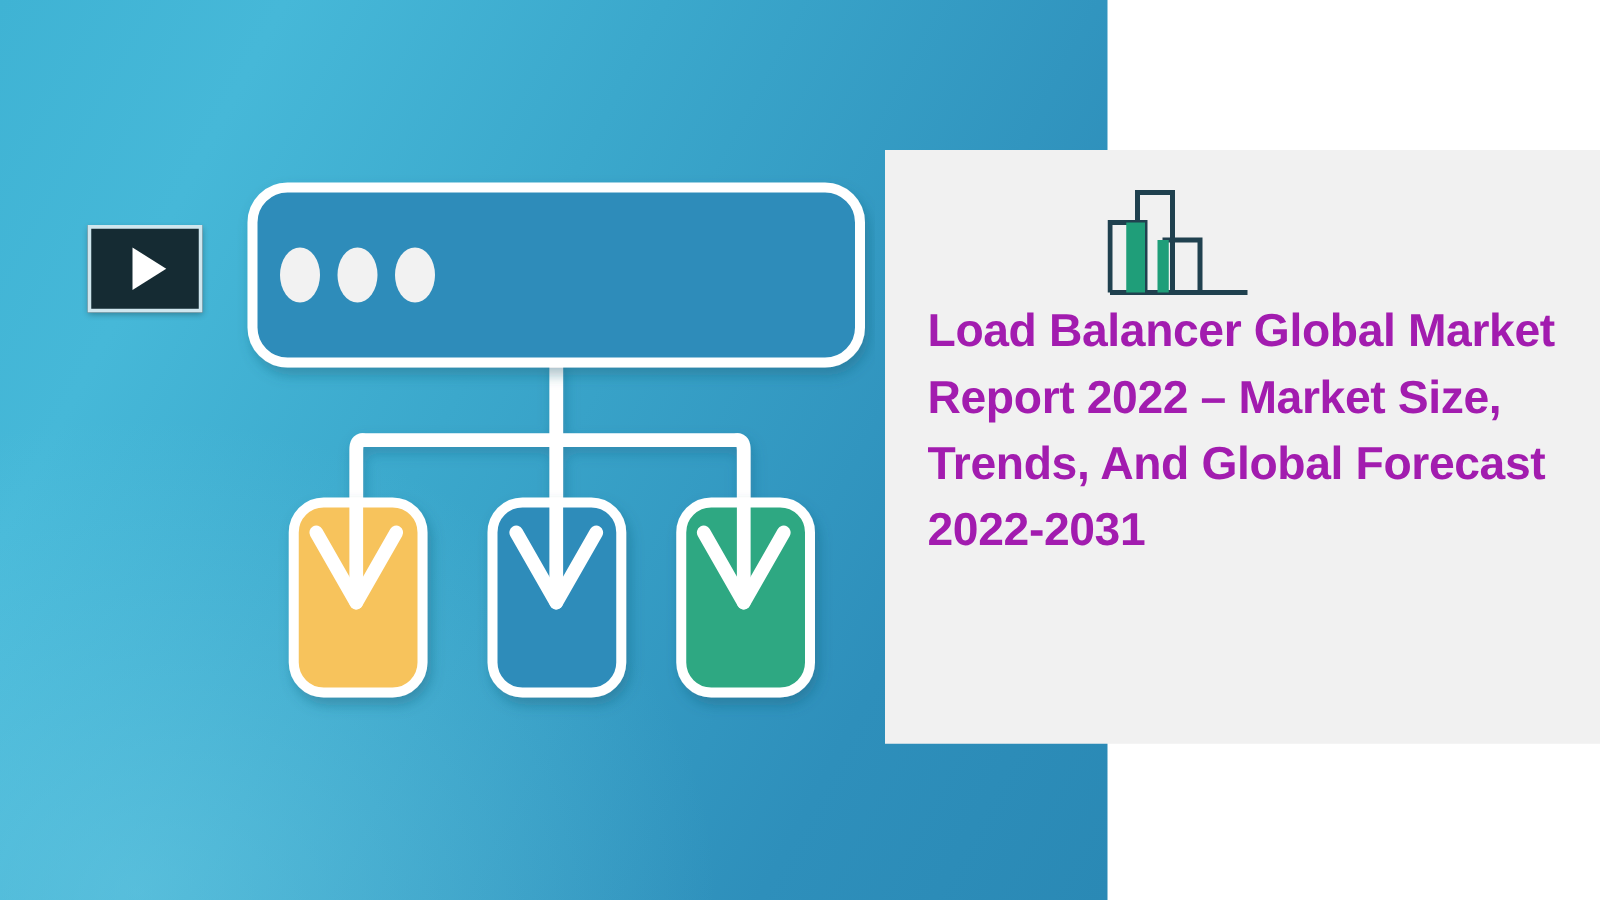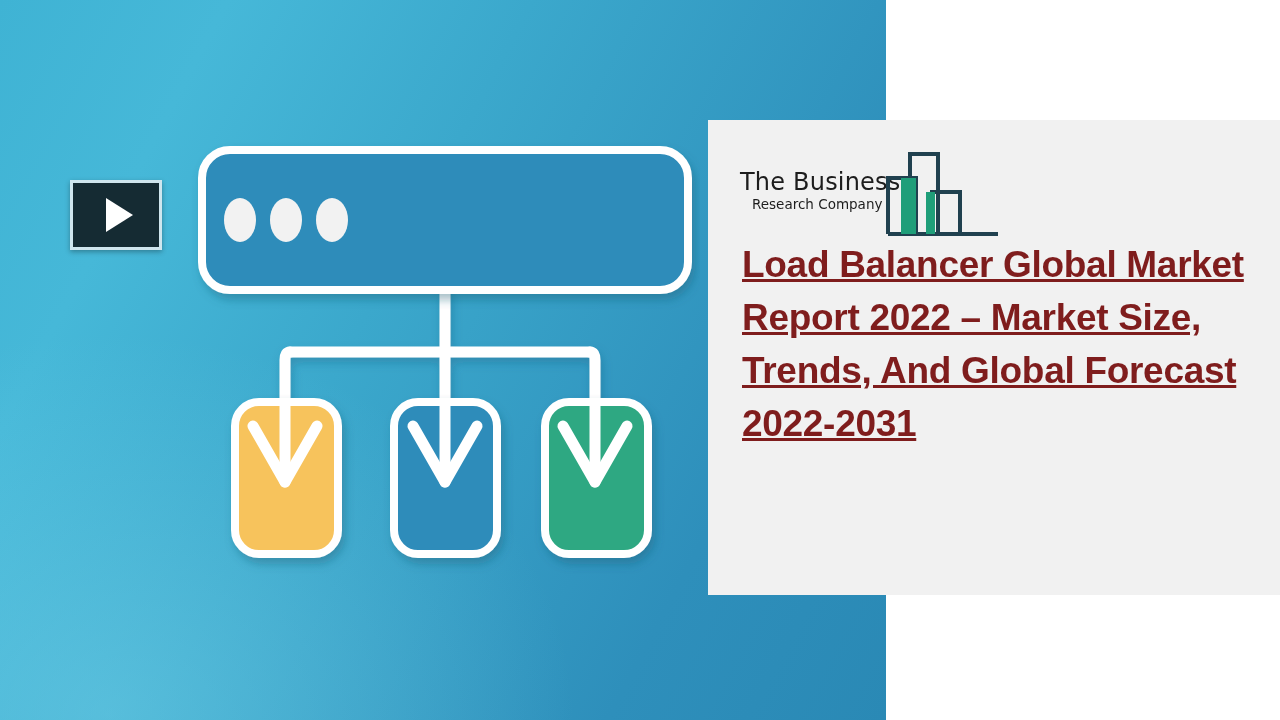--- a/index.html
+++ b/index.html
@@ -129,24 +129,23 @@
   
   #report-title {
     position: absolute;
     left: 34px;
     top: 118px;
     width: 522px;
     margin: 0;
     font-size: 37px;
     line-height: 53px;
     font-weight: bold;
-    color: #7f1d1d;
+    color: #a21caf;
     letter-spacing: -0.3px;
     font-family: "Liberation Sans", sans-serif;
-    text-decoration: underline;
   }
 </style>
 </head>
 <body>
 
 <div id="slide">
 
   <div id="blue-panel"></div>
 
   <div id="play-button">
@@ -211,24 +210,20 @@
           <path d="M 415 276 L 415 352"></path>
           <path d="M 383 296 L 415 352 L 447 296"></path>
         </g>
       </g>
     </svg>
   </div>
 
   <div id="content-card">
 
     <div id="logo">
-      <div id="logo-text">
-        <div id="logo-line1">The Business</div>
-        <div id="logo-line2">Research Company</div>
-      </div>
 
       <div id="logo-mark">
         <svg width="130" height="92" viewBox="0 0 130 92" xmlns="http://www.w3.org/2000/svg">
           <g fill="none" stroke="#20414f" stroke-width="4">
 
             <path d="M 2 86 L 2 30 L 30 30 L 30 86"></path>
 
             <path d="M 24 86 L 24 6 L 52 6 L 52 86"></path>
 
             <path d="M 46 86 L 46 44 L 74 44 L 74 86"></path>

